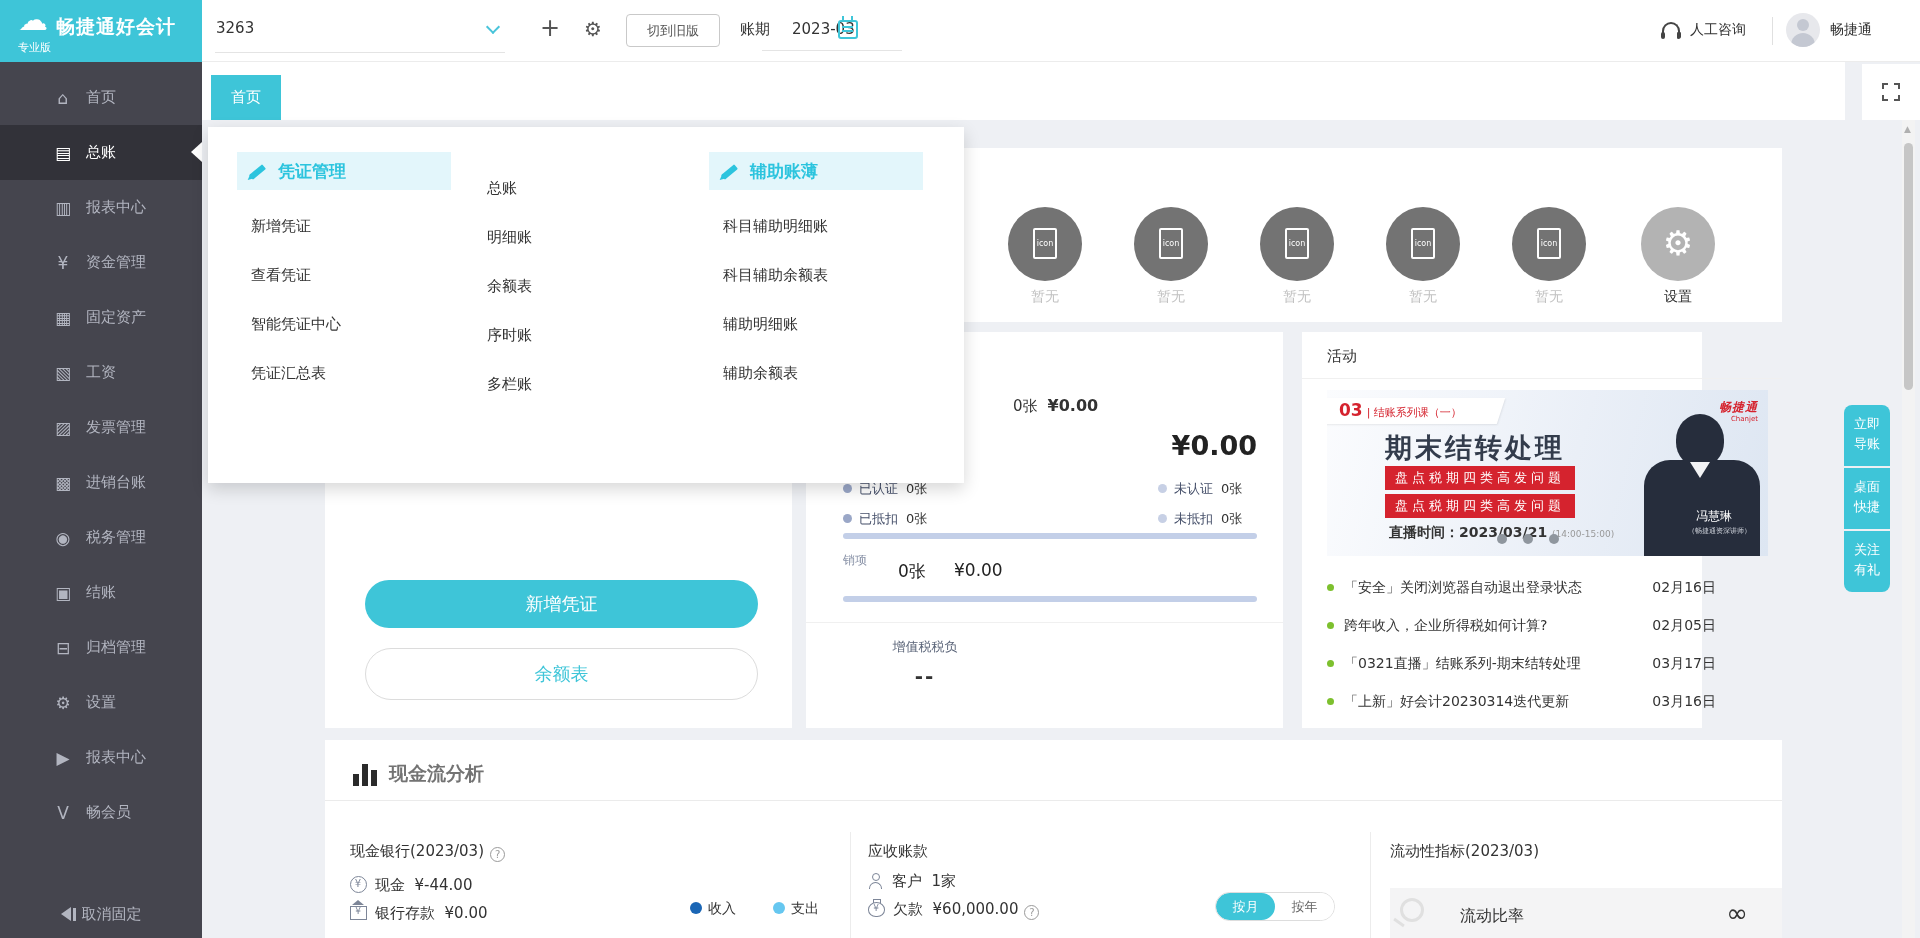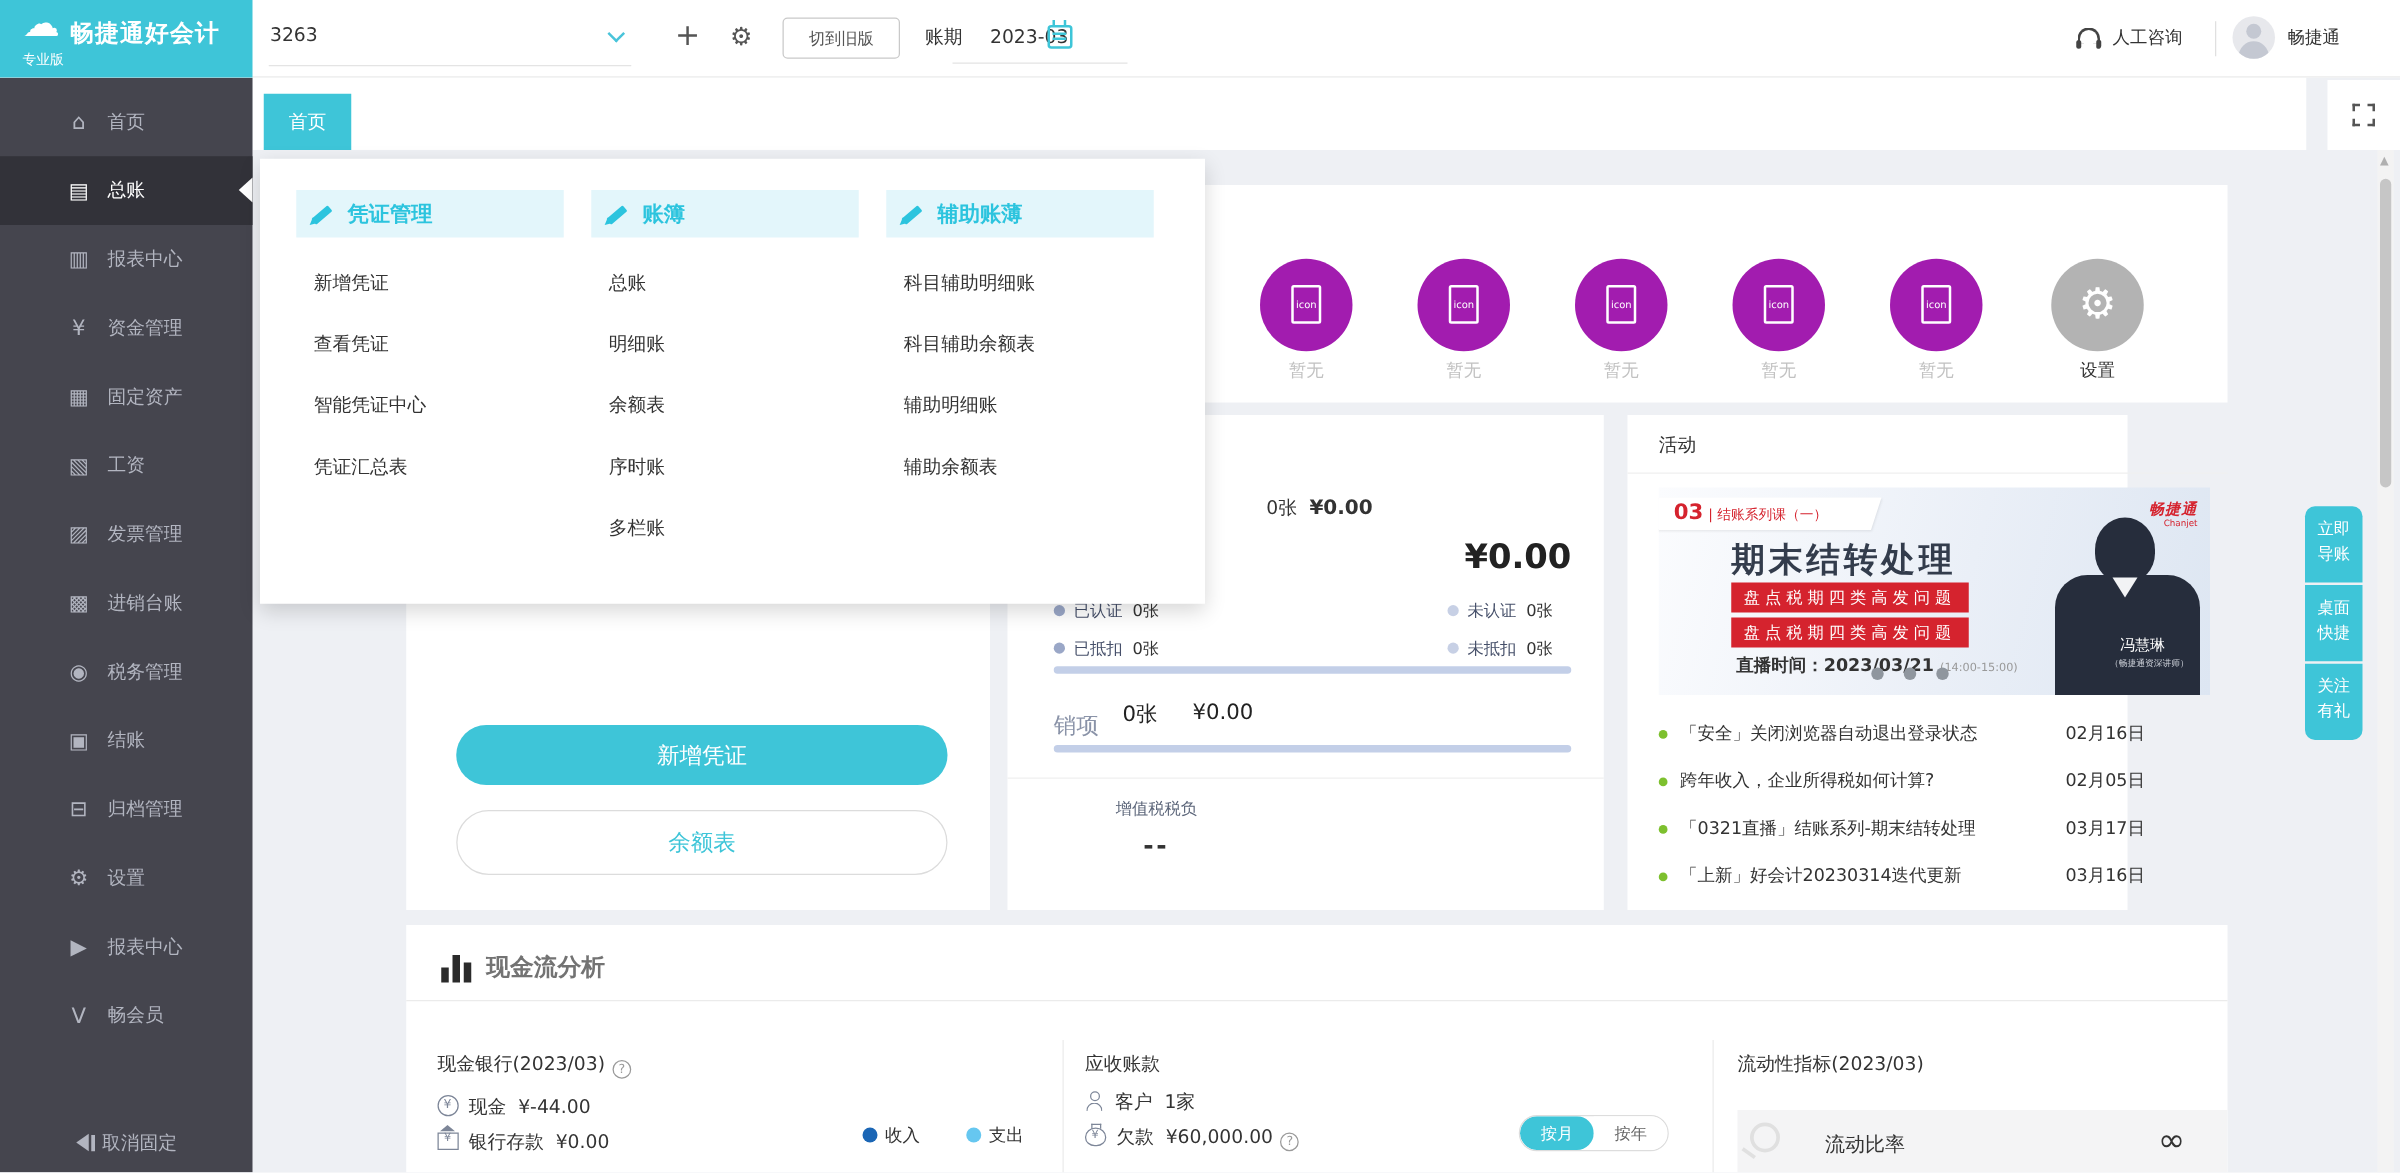--- a/index.html
+++ b/index.html
@@ -53,40 +53,40 @@
   .fs-ic { position:absolute; left:20px; top:19px; width:18px; height:18px; }
   .fs-ic i { position:absolute; width:6px; height:6px; border:2px solid #555; }
   .fs-ic .tl { left:0; top:0; border-right:0; border-bottom:0; }
   .fs-ic .tr { right:0; top:0; border-left:0; border-bottom:0; }
   .fs-ic .bl { left:0; bottom:0; border-right:0; border-top:0; }
   .fs-ic .br { right:0; bottom:0; border-left:0; border-top:0; }
 
   
   .card { position:absolute; background:#fff; }
   .cardA { left:325px; top:148px; width:1457px; height:174px; }
-  .qcircle { position:absolute; top:59px; width:74px; height:74px; border-radius:50%; background:#a21caf; cursor:pointer; }
+  .qcircle { position:absolute; top:59px; width:74px; height:74px; border-radius:50%; background:#737373; cursor:pointer; }
   .qbook { position:absolute; left:25px; top:21px; width:24px; height:31px; border:2px solid #fff; border-radius:2px; color:#fff; font-size:8px; text-align:center; line-height:27px; }
   .qlabel { position:absolute; top:140px; width:74px; text-align:center; font-size:14px; color:#c2c2c2; }
   .qgear { background:#b3b3b3; color:#fff; font-size:34px; text-align:center; line-height:72px; }
   .qlabel.dark { color:#333; }
 
   .cardB { left:325px; top:332px; width:467px; height:396px; }
   .btn-primary { position:absolute; left:40px; top:248px; width:393px; height:48px; background:#3ec5d8; border:none; border-radius:24px; color:#fff; font-size:18px; cursor:pointer; font-family:inherit; }
   .btn-outline { position:absolute; left:40px; top:316px; width:393px; height:52px; background:#fff; border:1px solid #dcdcdc; border-radius:26px; color:#3ec5d8; font-size:18px; cursor:pointer; font-family:inherit; }
 
   .cardC { left:806px; top:332px; width:477px; height:396px; }
   .inv-row1 { position:absolute; left:207px; top:64px; font-size:15px; color:#333; }
   .inv-row1 b { font-size:16px; margin-left:10px; }
   .inv-total { position:absolute; right:26px; top:98px; font-size:27px; font-weight:bold; color:#222; }
   .stat { position:absolute; font-size:13px; color:#46506a; }
   .dot { display:inline-block; width:9px; height:9px; border-radius:50%; margin-right:7px; vertical-align:0px; }
   .dot-dk { background:#9aa7c7; } .dot-lt { background:#c7d0e5; }
   .statv { margin-left:8px; color:#333; }
   .pbar { position:absolute; left:37px; width:414px; height:6px; border-radius:3px; background:#c3cfe8; }
-  .out-label { position:absolute; left:37px; top:236px; font-size:18px; color:#8a93a8; }
+  .out-label { position:absolute; left:37px; top:220px; font-size:12px; color:#8a93a8; }
   .out-count { position:absolute; left:92px; top:228px; font-size:17px; color:#222; }
   .out-amt { position:absolute; left:148px; top:228px; font-size:17px; color:#222; }
   .inv-div { position:absolute; left:0; top:290px; width:477px; height:1px; background:#f0f0f0; }
   .cellL { position:absolute; left:0; top:290px; width:238px; height:106px; text-align:center; }
   .cellR { position:absolute; left:238px; top:290px; width:239px; height:106px; text-align:center; }
   .cell-label { display:block; margin-top:16px; font-size:13px; color:#5a6478; }
   .cell-val { display:block; margin-top:8px; font-size:20px; font-weight:bold; color:#333; letter-spacing:2px; }
   .cell-val-big { display:block; margin-top:2px; font-size:27px; font-weight:bold; color:#222; }
   .cell-unit { font-size:13px; font-weight:normal; color:#555; }
 
@@ -389,24 +389,20 @@
           <span>凭证管理</span>
         </div>
       <ul class="dd-list">
         <li class="dd-item">新增凭证</li>
         <li class="dd-item">查看凭证</li>
         <li class="dd-item">智能凭证中心</li>
         <li class="dd-item">凭证汇总表</li>
       </ul>
     </div>
     <div class="dd-col" style="left:265px">
-      <div class="dd-head">
-          <span class="i-pen"></span>
-          <span>账簿</span>
-        </div>
       <ul class="dd-list">
         <li class="dd-item">总账</li>
         <li class="dd-item">明细账</li>
         <li class="dd-item">余额表</li>
         <li class="dd-item">序时账</li>
         <li class="dd-item">多栏账</li>
       </ul>
     </div>
     <div class="dd-col" style="left:501px">
       <div class="dd-head">

